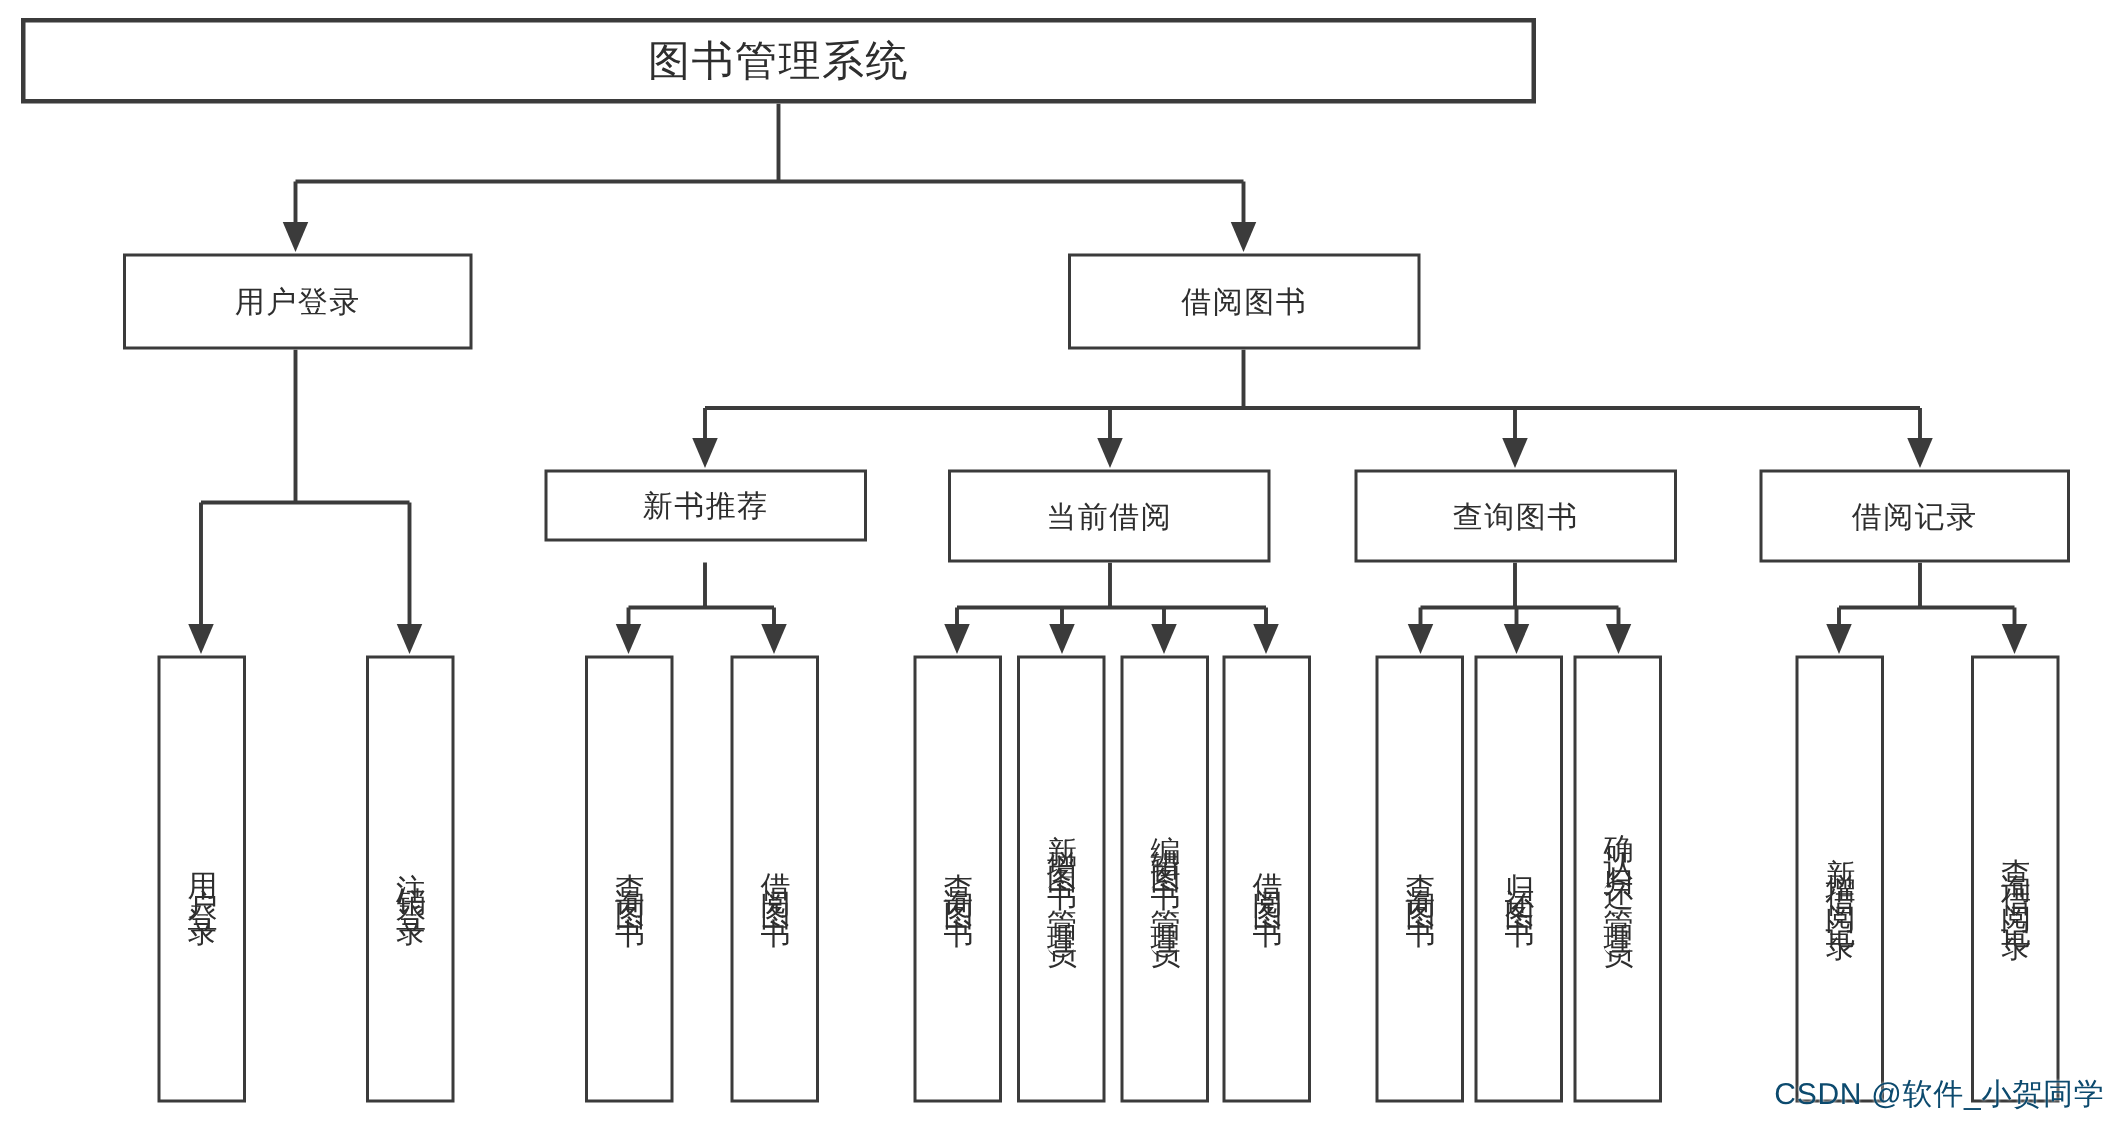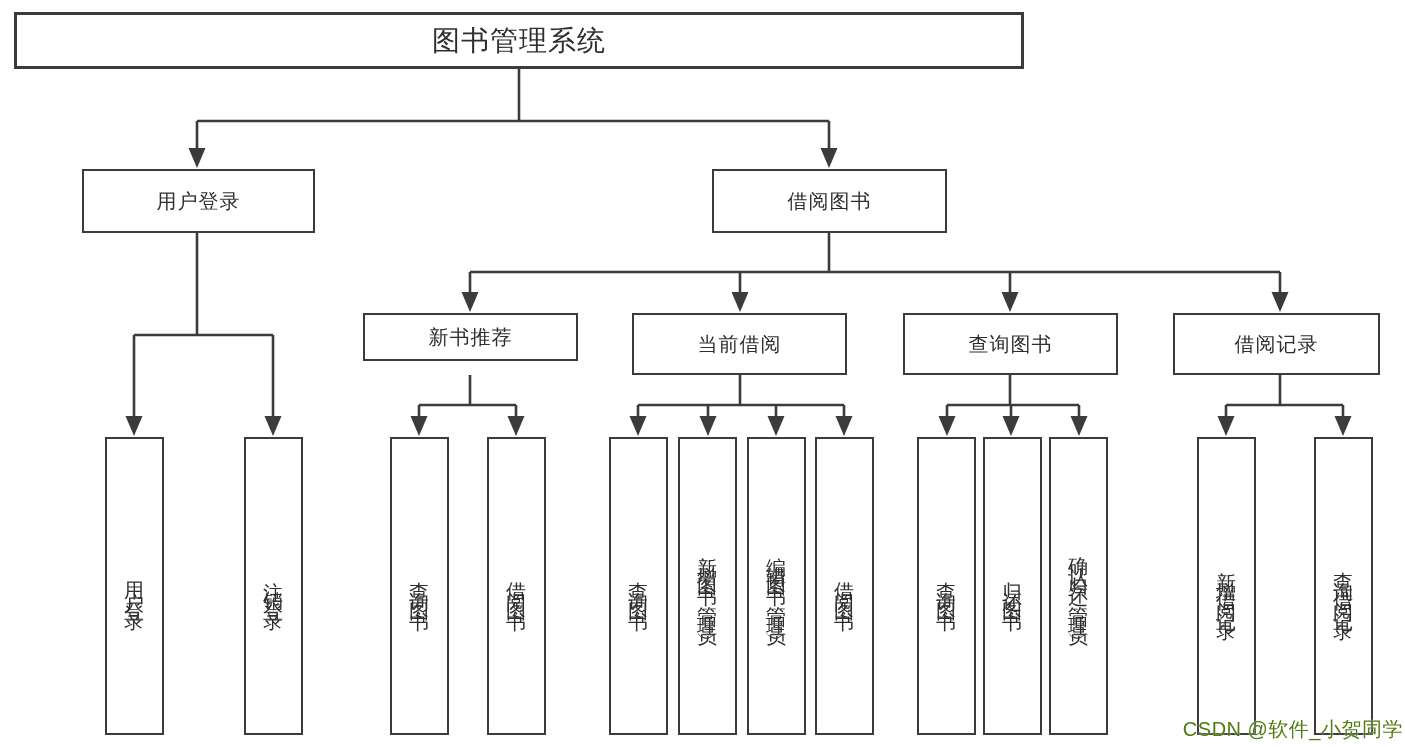--- a/index.html
+++ b/index.html
@@ -27,21 +27,21 @@
     font-size:20px;
     letter-spacing:10px;
     line-height:1;
     padding:6px 0;
   }
   .wm{
     position:absolute;
     right:2px;bottom:4px;
     z-index:2;
     font-size:20px;
-    color:#4d7c0f;
+    color:#0c4a6e;
     letter-spacing:0.5px;
     text-shadow:0 0 2px #ffffff;
     white-space:nowrap;
     margin-left:36px;
   }
 </style>
 </head>
 <body>
 
 <div id="stage">

